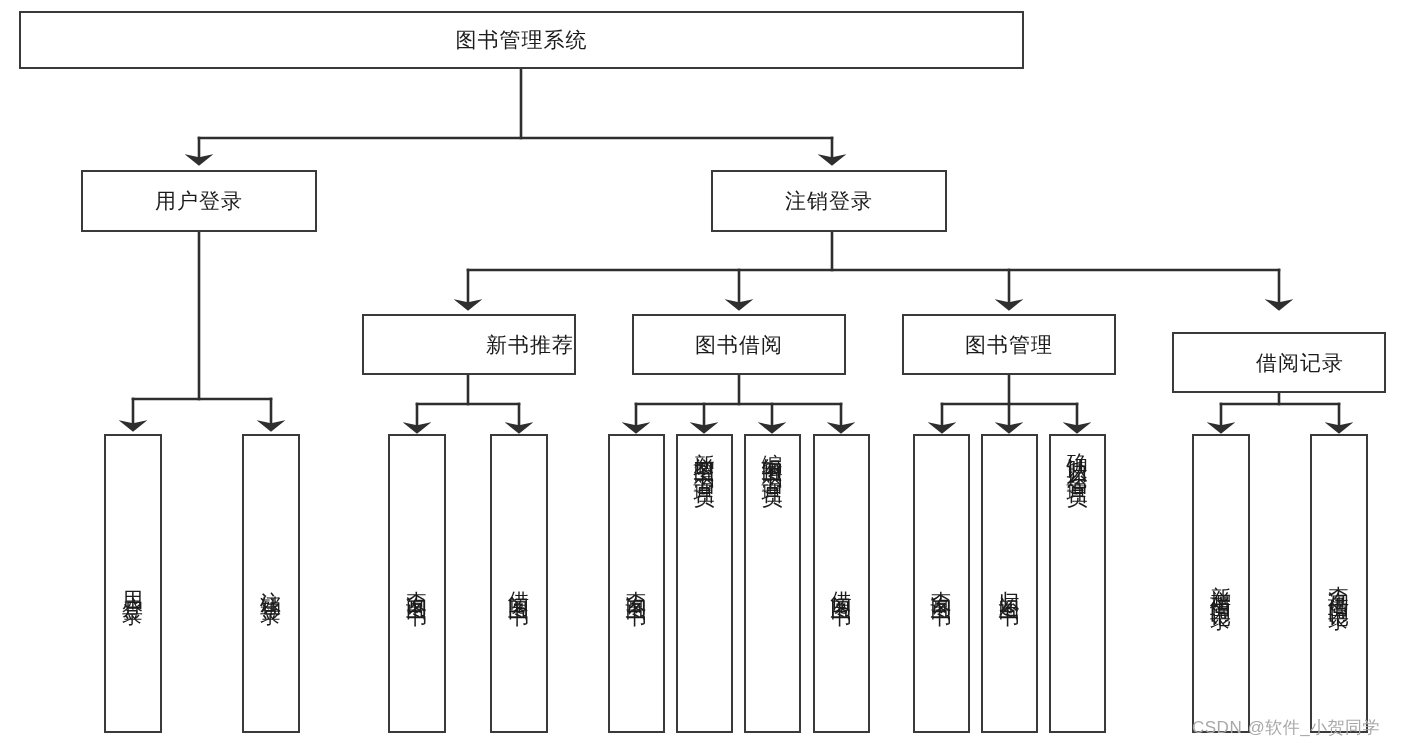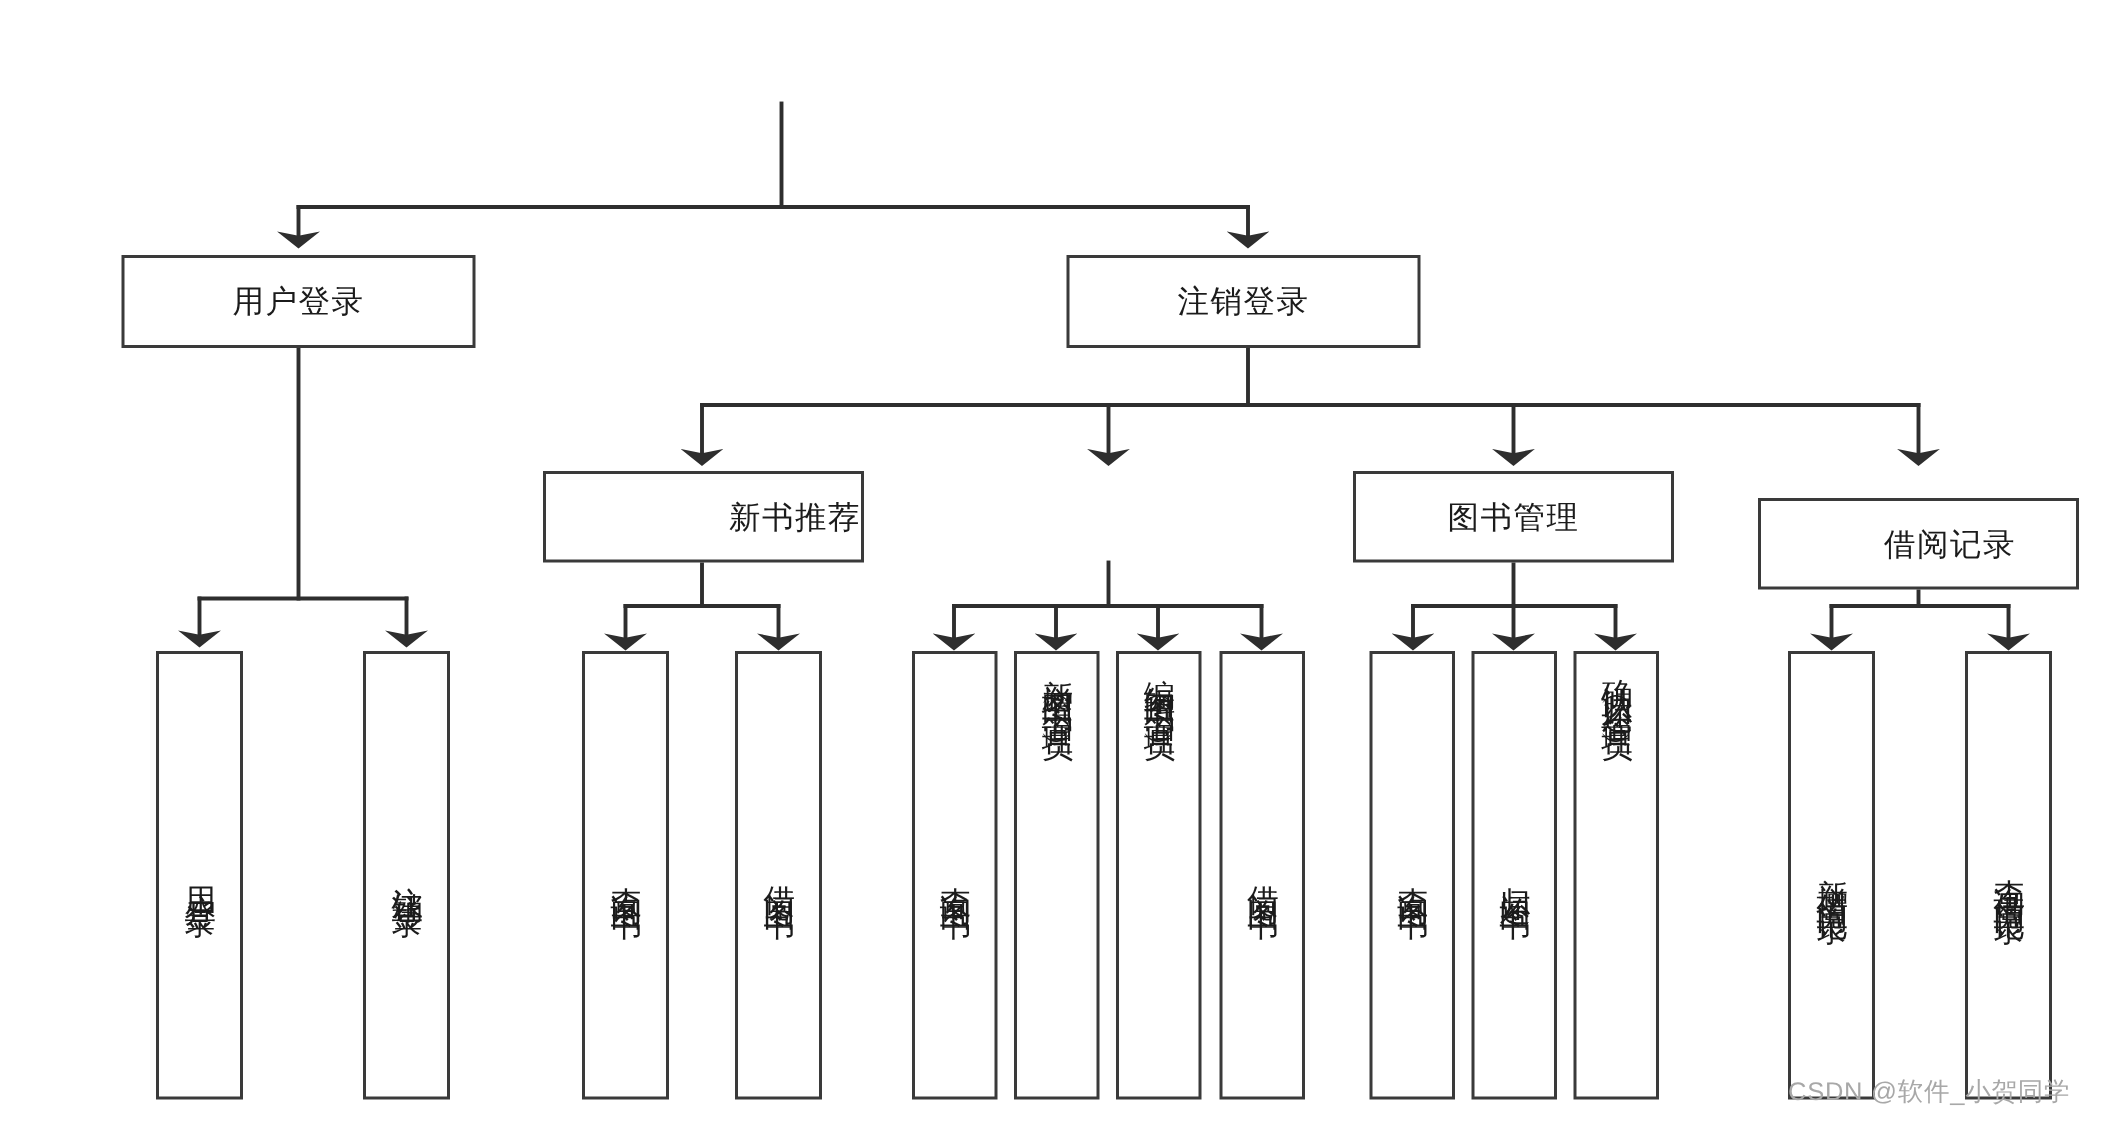--- a/index.html
+++ b/index.html
@@ -114,30 +114,36 @@
       <path d="M1009,404 L1009,428" marker-end="url(#arrow)"></path>
       <path d="M1077,404 L1077,428" marker-end="url(#arrow)"></path>
 
       <path d="M1279,375 L1279,404"></path>
       <path d="M1221,404 L1339,404"></path>
       <path d="M1221,404 L1221,428" marker-end="url(#arrow)"></path>
       <path d="M1339,404 L1339,428" marker-end="url(#arrow)"></path>
     </g>
   </svg>
 
+  <div class="node h" style="left:19px; top:11px; width:1005px; height:58px;">
+    <span>图书管理系统</span>
+  </div>
 
   <div class="node h" style="left:81px; top:170px; width:236px; height:62px;">
     <span>用户登录</span>
   </div>
   <div class="node h" style="left:711px; top:170px; width:236px; height:62px;">
     <span>注销登录</span>
   </div>
 
   <div class="node h" style="left:362px; top:314px; width:214px; height:61px;justify-content:flex-end;">
     <span>新书推荐</span>
+  </div>
+  <div class="node h" style="left:632px; top:314px; width:214px; height:61px;">
+    <span>图书借阅</span>
   </div>
   <div class="node h" style="left:902px; top:314px; width:214px; height:61px;">
     <span>图书管理</span>
   </div>
   <div class="node h" style="left:1172px; top:332px; width:214px; height:61px;padding-left:42px;">
     <span>借阅记录</span>
   </div>
 
   <div class="node v leaf-mid" style="left:104px; top:434px; width:58px; height:299px;">
     <span class="vtext">用户登录</span>

